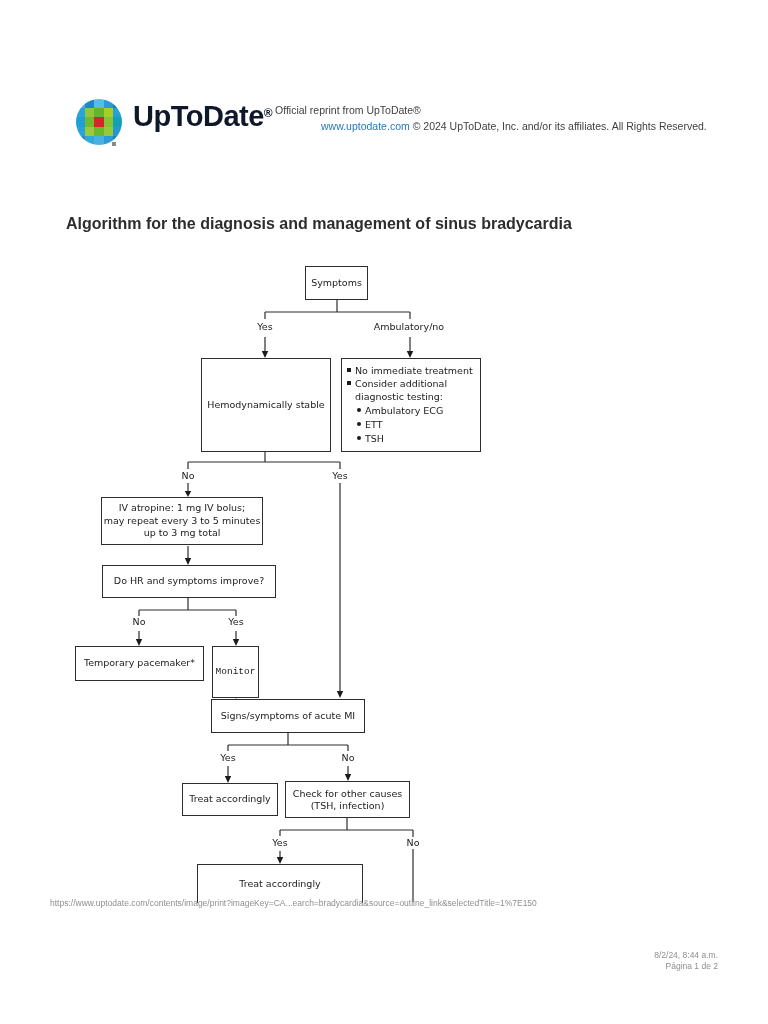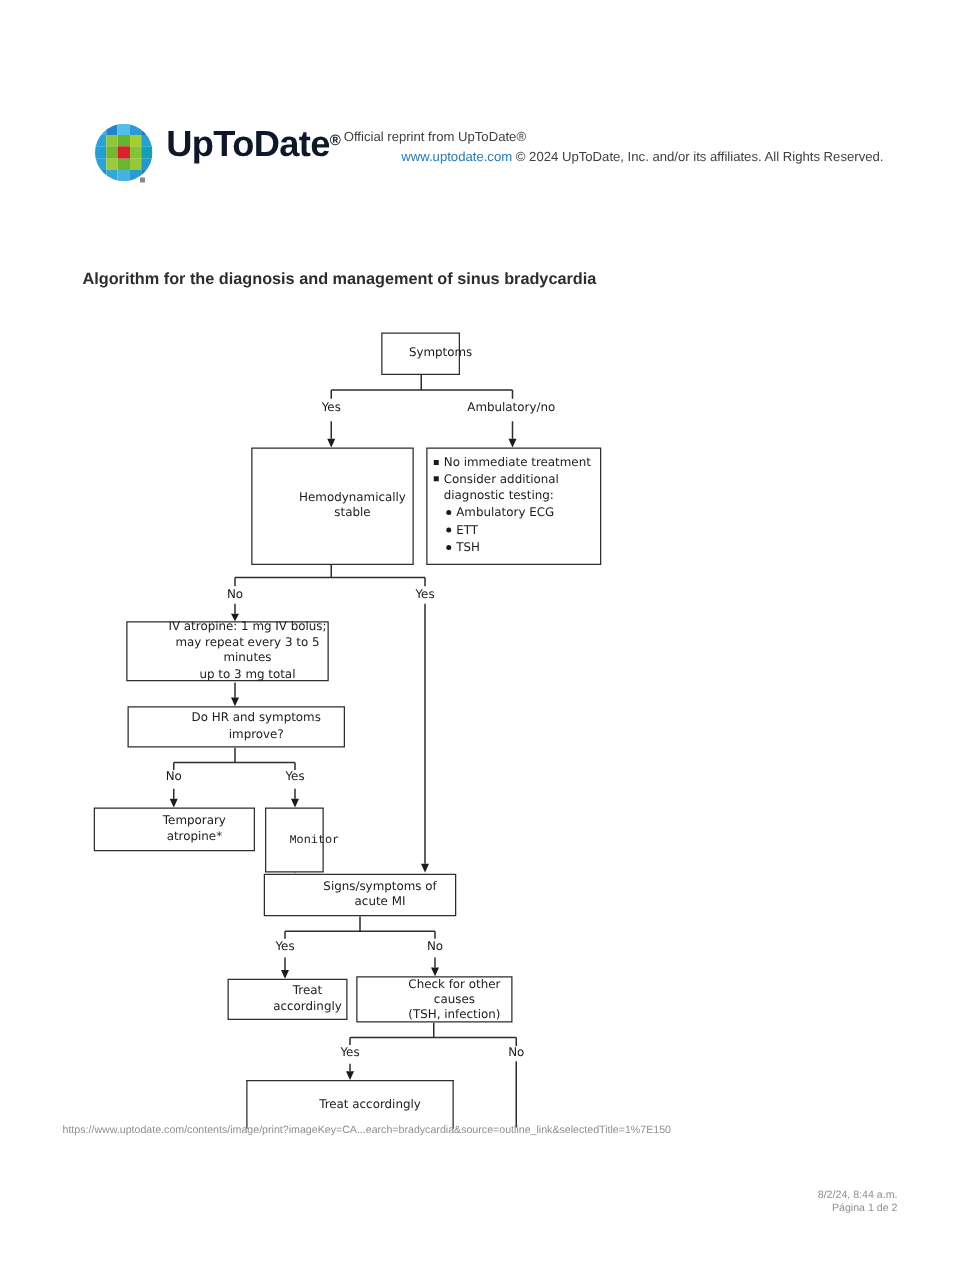--- a/index.html
+++ b/index.html
@@ -15,32 +15,32 @@
   }
   .logo .tm-dot { position:absolute; right:6px; bottom:-1px; width:4px; height:4px; background:#8a8a8a; }
   .brand {
     position:absolute; left:133px; top:100px; font-size:29px; font-weight:bold;
     color:#0f172a; letter-spacing:-0.5px; white-space:nowrap;
   }
   .brand sup { font-size:12px; position:relative; top:2px; }
   .hdr-text { position:absolute; left:275px; top:103px; font-size:10.5px; color:#3f3f3f; line-height:15.5px; }
   .hdr-link { color:#2878b8; text-decoration:none; cursor:pointer;margin-left:46px; }
   .title {
-    position:absolute; left:66px; top:215px; font-size:13px; font-weight:bold; color:#2d2d2d;
+    position:absolute; left:66px; top:215px; font-size:16px; font-weight:bold; color:#2d2d2d;
     white-space:nowrap;
   }
   
   .connector-layer { position:absolute; left:0; top:0; }
   .connector-layer path { stroke:#2d2d2d; stroke-width:1.2; fill:none; }
   .connector-layer polygon { fill:#1b1b1b; stroke:none; }
   .node {
     position:absolute; box-sizing:border-box; border:1.2px solid #2d2d2d; background:#fff;
     font-family:"DejaVu Sans", sans-serif; font-size:9.5px; color:#1b1b1b;
     display:flex; align-items:center; justify-content:center;
-    text-align:center; line-height:12.5px;padding-left:32px;
+    text-align:center; line-height:12.5px;
   }
   .node-cut { border-bottom:none; align-items:flex-start; padding-top:13px; }
   .bullets {
     display:block; text-align:left; padding:5px 2px 0 5px; line-height:13px;
   }
   .b-item { display:flex; gap:4px; }
   .b-item .sq { width:4px; height:4px; background:#1b1b1b; margin-top:4px; flex:none; }
   .b-sub { display:flex; gap:4px; margin-left:10px; margin-top:1px; }
   .b-sub .dot { width:4px; height:4px; border-radius:50%; background:#1b1b1b; margin-top:4px; flex:none; }
   .lbl {
@@ -166,21 +166,21 @@
 <div class="node" style="left:101px;top:497px;width:162px;height:48px;">
   <div class="multiline">
     <span>IV atropine: 1 mg IV bolus;</span>
     <span>may repeat every 3 to 5 minutes</span>
     <span>up to 3 mg total</span>
   </div>
 </div>
 
 <div class="node" style="left:102px;top:565px;width:174px;height:33px;">Do HR and symptoms improve?</div>
 
-<div class="node" style="left:75px;top:646px;width:129px;height:35px;">Temporary atropine*</div>
+<div class="node" style="left:75px;top:646px;width:129px;height:35px;">Temporary pacemaker*</div>
 
 <div class="node" style="left:212px;top:646px;width:47px;height:52px;font-family:Liberation Mono, monospace;">Monitor</div>
 
 <div class="node" style="left:211px;top:699px;width:154px;height:34px;">Signs/symptoms of acute MI</div>
 
 <div class="node" style="left:182px;top:783px;width:96px;height:33px;">Treat accordingly</div>
 
 <div class="node" style="left:285px;top:781px;width:125px;height:37px;line-height:12px;">
   <div class="multiline">
     <span>Check for other causes</span>

